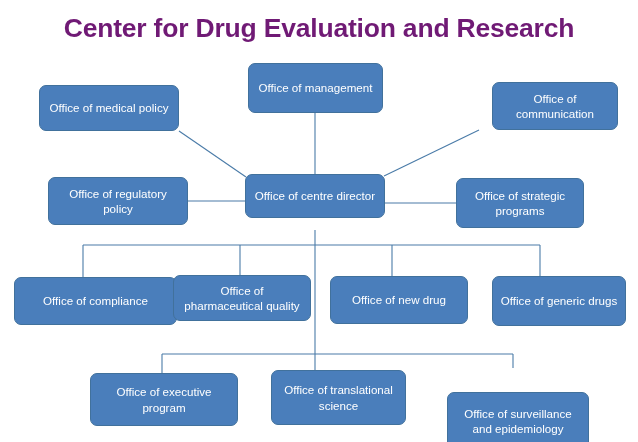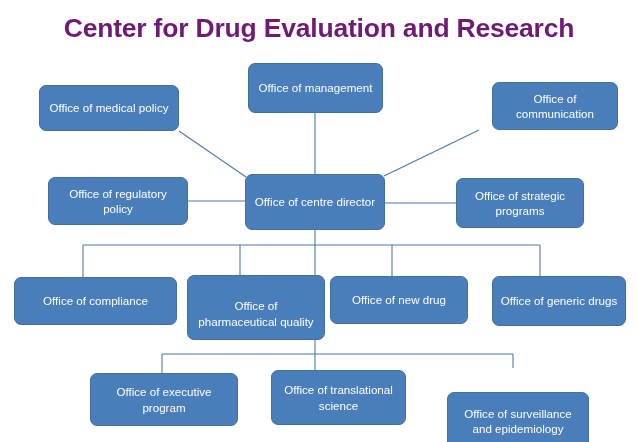--- a/index.html
+++ b/index.html
@@ -99,30 +99,30 @@
     </div>
   <div class="node" style="left: 39px; top: 85px; width: 140px; height: 46px; background: rgb(74, 126, 187); border-color: rgb(65, 113, 156); color: rgb(255, 255, 255);">
       <span>Office of medical policy</span>
     </div>
   <div class="node" style="left: 492px; top: 82px; width: 126px; height: 48px; background: rgb(74, 126, 187); border-color: rgb(65, 113, 156); color: rgb(255, 255, 255);">
       <span>Office of communication</span>
     </div>
   <div class="node" style="left: 48px; top: 177px; width: 140px; height: 48px; background: rgb(74, 126, 187); border-color: rgb(65, 113, 156); color: rgb(255, 255, 255);">
       <span>Office of regulatory policy</span>
     </div>
-  <div class="node" style="left: 245px; top: 174px; width: 140px; height: 56px; background: rgb(74, 126, 187); border-color: rgb(65, 113, 156); color: rgb(255, 255, 255);">
+  <div class="node" style="left: 245px; top: 174px; width: 140px; height: 44px; background: rgb(74, 126, 187); border-color: rgb(65, 113, 156); color: rgb(255, 255, 255);">
       <span>Office of centre director</span>
     </div>
   <div class="node" style="left: 456px; top: 178px; width: 128px; height: 50px; background: rgb(74, 126, 187); border-color: rgb(65, 113, 156); color: rgb(255, 255, 255);">
       <span>Office of strategic programs</span>
     </div>
   <div class="node" style="left: 14px; top: 277px; width: 163px; height: 48px; background: rgb(74, 126, 187); border-color: rgb(65, 113, 156); color: rgb(255, 255, 255);">
       <span>Office of compliance</span>
     </div>
-  <div class="node" style="left: 187px; top: 275px; width: 138px; height: 65px; background: rgb(74, 126, 187); border-color: rgb(65, 113, 156); color: rgb(255, 255, 255); align-items: flex-end;">
+  <div class="node" style="left: 173px; top: 275px; width: 138px; height: 46px; background: rgb(74, 126, 187); border-color: rgb(65, 113, 156); color: rgb(255, 255, 255);">
       <span>Office of pharmaceutical quality</span>
     </div>
   <div class="node" style="left: 330px; top: 276px; width: 138px; height: 48px; background: rgb(74, 126, 187); border-color: rgb(65, 113, 156); color: rgb(255, 255, 255); justify-content: center;">
       <span>Office of new drug</span>
     </div>
   <div class="node" style="left: 492px; top: 276px; width: 134px; height: 50px; background: rgb(74, 126, 187); border-color: rgb(65, 113, 156); color: rgb(255, 255, 255);">
       <span>Office of generic drugs</span>
     </div>
   <div class="node" style="left: 90px; top: 373px; width: 148px; height: 53px; background: rgb(74, 126, 187); border-color: rgb(65, 113, 156); color: rgb(255, 255, 255); align-items: center;">
       <span>Office of executive program</span>

